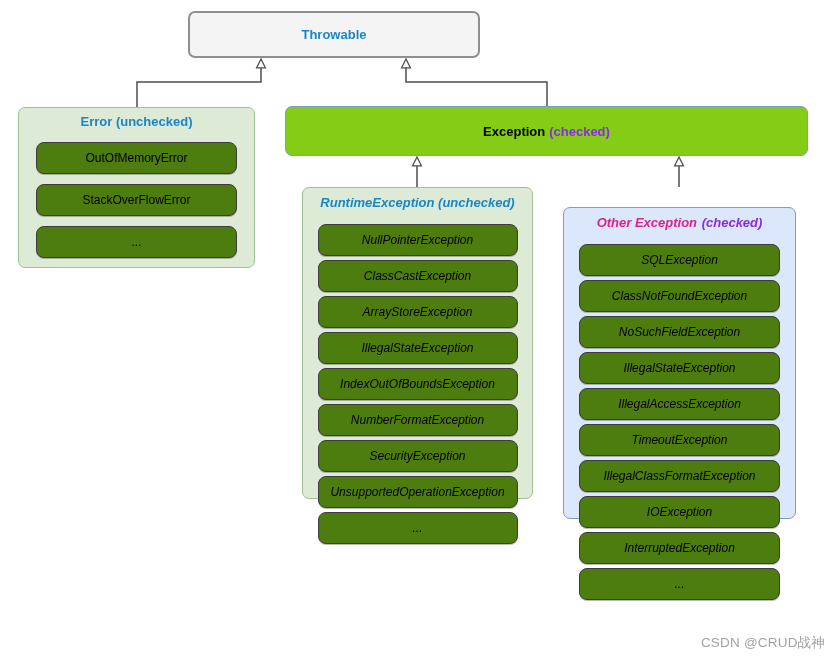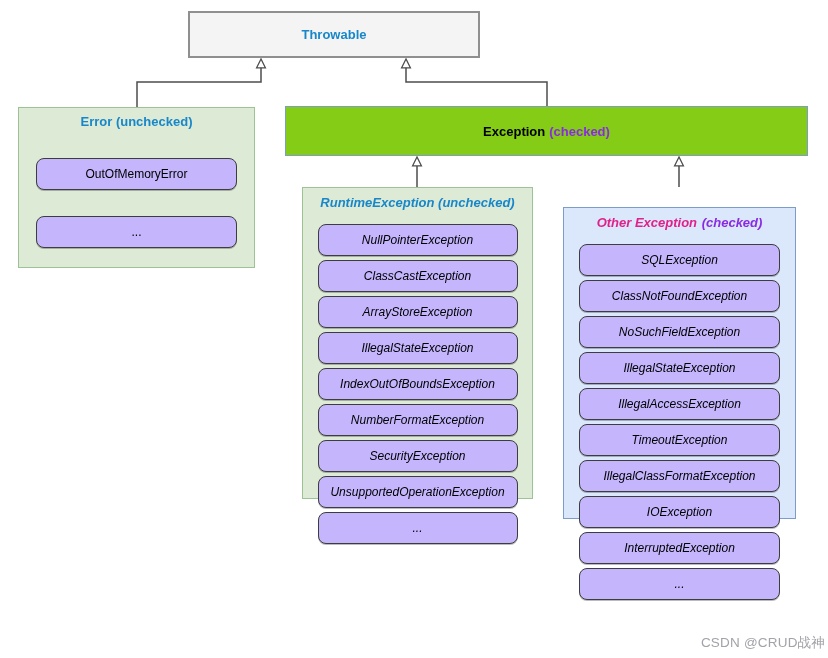--- a/index.html
+++ b/index.html
@@ -3,21 +3,21 @@
 <meta charset="utf-8">
 <style>
   html,body{margin:0;padding:0;background:#ffffff;}
   body{
     width:828px;height:658px;position:relative;overflow:hidden;
     font-family:"Liberation Sans","DejaVu Sans",sans-serif;
     -webkit-font-smoothing:antialiased;
   }
   .canvas{position:absolute;inset:0;}
   svg.connectors{position:absolute;left:0;top:0;z-index:0;}
-  .box{position:absolute;box-sizing:border-box;z-index:1;}
+  .box{position:absolute;box-sizing:border-box;z-index:1;border-radius:7px;}
 
   
   .root-box{
     left:188px;top:11px;width:292px;height:47px;
     background:#f4f4f4;border:2px solid #8f8f8f;
     display:flex;align-items:center;justify-content:center;
     font-size:13px;font-weight:700;color:#1887c9;
   }
 
   
@@ -29,33 +29,33 @@
   }
   .tag-purple{color:#8a2be2;margin-left:4px;}
   .name-pink{color:#e0218a;}
 
   
   .group{
     display:flex;flex-direction:column;align-items:center;
   }
   .group-green{background:#dcead6;border:1.5px solid #9dc296;}
   .group-blue{background:#dbe7fb;border:1.5px solid #7e9cc9;}
-  .error-group{left:18px;top:107px;width:237px;height:161px;padding-top:6px;row-gap:26px;}
+  .error-group{left:18px;top:107px;width:237px;height:161px;padding-top:6px;row-gap:10px;}
   .error-group .group-title{margin-bottom:2px;}
   .tall-group{top:187px;height:312px;padding-top:7px;row-gap:4px;font-style:italic;}
   .runtime-group{left:302px;width:231px;}
   .other-group{left:563px;width:233px;margin-top:20px;}
   .tall-group .group-title{margin-bottom:9px;}
   .group-title{
     font-size:13px;font-weight:700;color:#1887c9;line-height:16px;
     white-space:nowrap;
   }
   .node{
     box-sizing:border-box;width:201px;height:32px;flex:0 0 32px;
-    background:#c4b5fd;border:1.5px solid #3d3d3d;border-radius:8px;
+    background:#4d7c0f;border:1.5px solid #3d3d3d;border-radius:8px;
     display:flex;align-items:center;justify-content:center;
     font-size:12px;color:#000000;white-space:nowrap;
     box-shadow:0 1px 0 rgba(60,60,60,.35);
   }
   .runtime-group .node{width:200px;}
 
   .watermark{
     position:absolute;right:3px;top:634px;z-index:2;
     font-size:13.5px;color:#a2a2a8;letter-spacing:.2px;
   }
@@ -84,20 +84,21 @@
     </g>
   </svg>
 
   <div class="box root-box">
     <span>Throwable</span>
   </div>
 
   <div class="box group group-green error-group">
     <div class="group-title">Error (unchecked)</div>
     <div class="node">OutOfMemoryError</div>
+    <div class="node">StackOverFlowError</div>
     <div class="node">...</div>
   </div>
 
   <div class="box exception-bar">
     <span>Exception</span>
     <span class="tag-purple">(checked)</span>
   </div>
 
   <div class="box group group-green tall-group runtime-group">
     <div class="group-title">RuntimeException (unchecked)</div>

